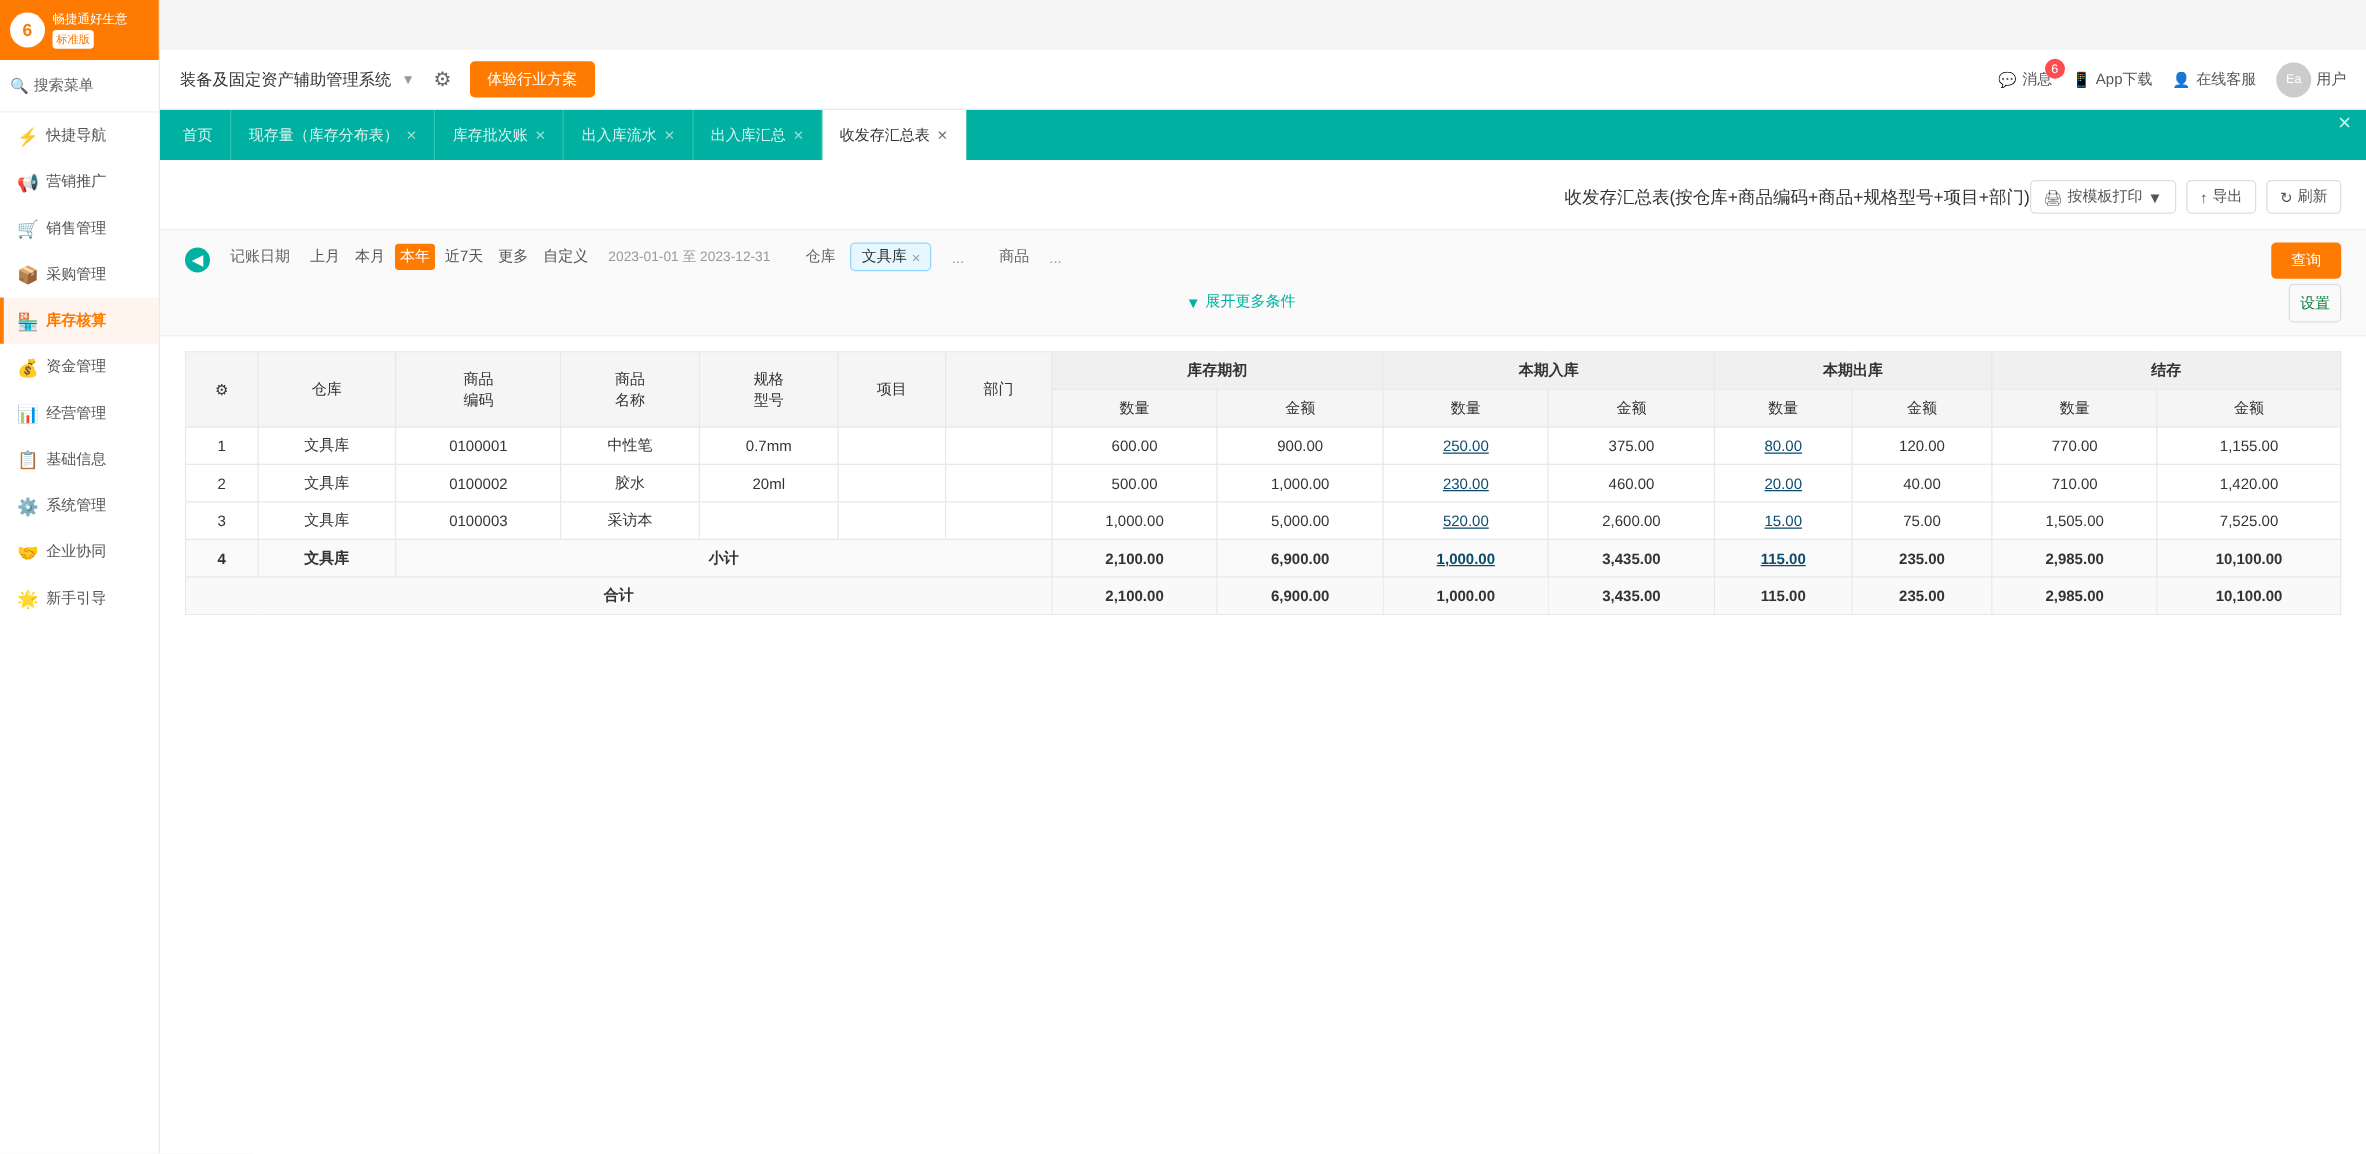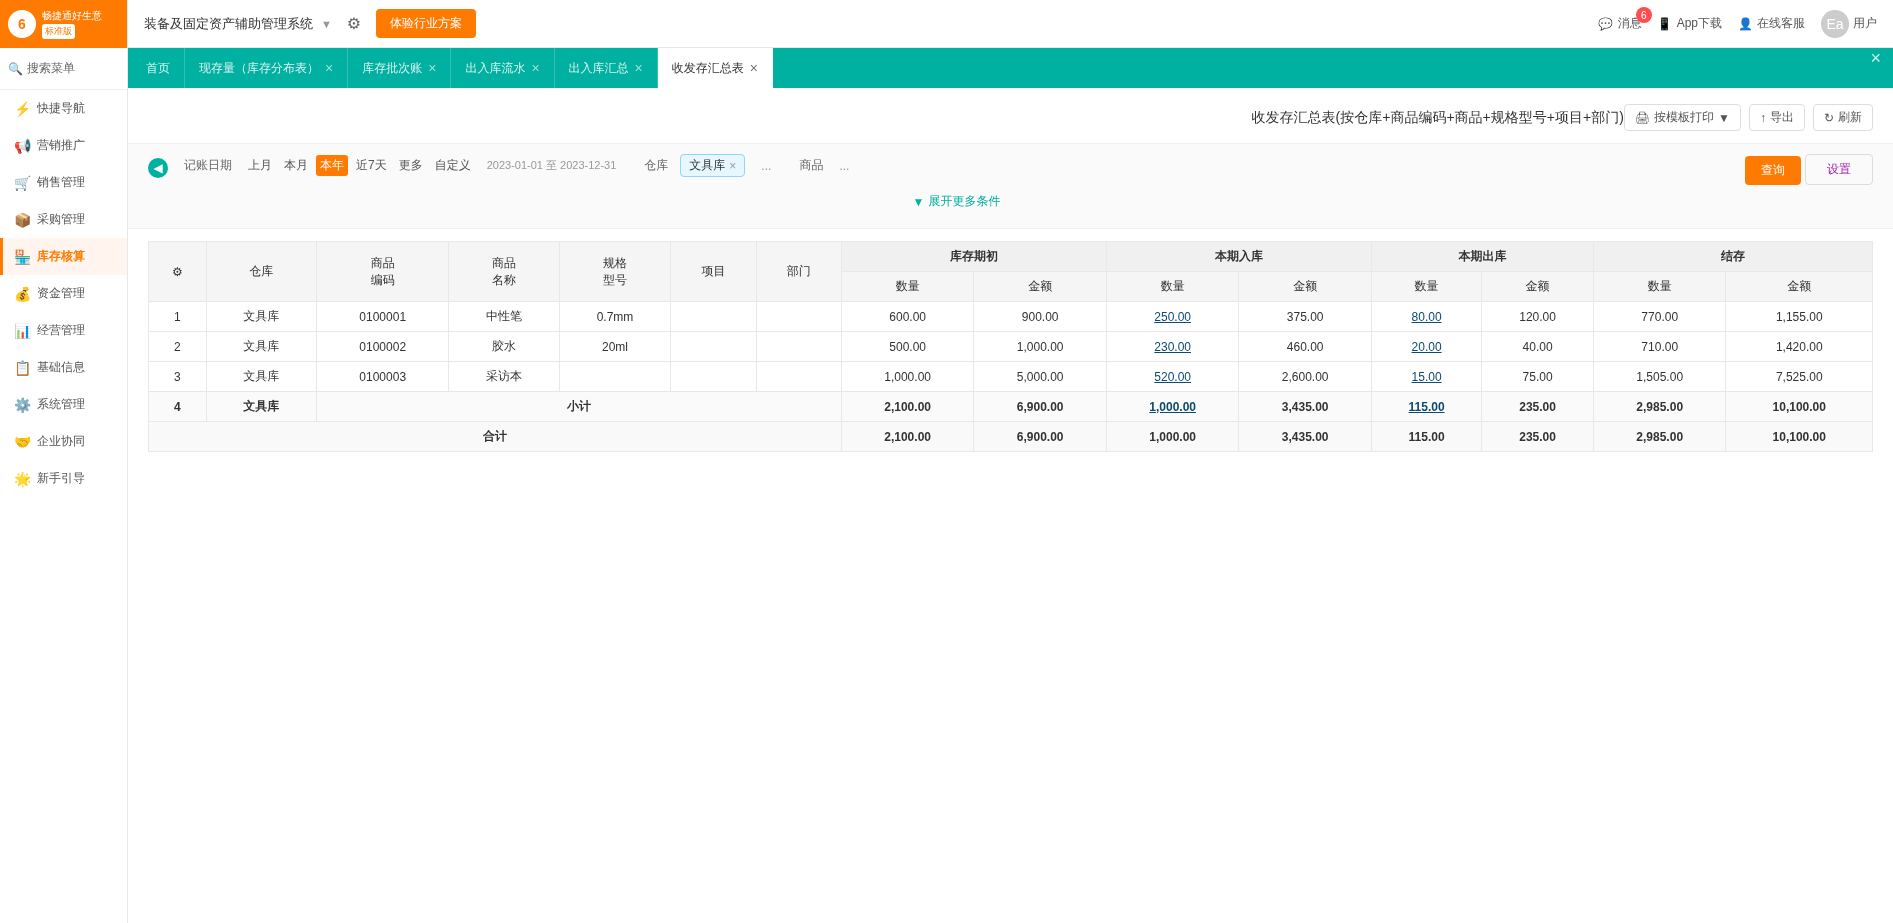--- a/index.html
+++ b/index.html
@@ -15,21 +15,21 @@
     .sidebar-search-btn { width: 100%; background: none; border: none; display: flex; align-items: center; gap: 4px; color: #666; cursor: pointer; padding: 4px 0; font-size: 12px; }
     .sidebar-nav { flex: 1; overflow-y: auto; }
     .nav-item { display: flex; align-items: center; gap: 6px; padding: 10px 12px; cursor: pointer; color: #555; font-size: 12px; border-left: 3px solid transparent; }
     .nav-item.active { background: #fff5ee; color: #ff7a00; border-left-color: #ff7a00; font-weight: bold; }
     .nav-item-icon { width: 16px; height: 16px; display: flex; align-items: center; justify-content: center; font-size: 14px; }
 
     
     .main { flex: 1; display: flex; flex-direction: column; overflow: hidden; }
 
     
-    .top-header { background: #fff; border-bottom: 1px solid #e8e8e8; height: 48px; display: flex; align-items: center; justify-content: space-between; padding: 0 16px; flex-shrink: 0; }
+    .top-header { background: #fff; border-bottom: 1px solid #e8e8e8; height: 48px; display: flex; align-items: center; justify-content: space-between; padding: 0 16px; flex-shrink: 0; margin-top: 40px; }
     .top-header-left { display: flex; align-items: center; gap: 8px; }
     .settings-btn { background: none; border: none; cursor: pointer; color: #666; font-size: 16px; width: 28px; height: 28px; display: flex; align-items: center; justify-content: center; }
     .trial-btn { background: #ff7a00; color: #fff; border: none; border-radius: 4px; padding: 6px 14px; font-size: 12px; cursor: pointer; }
     .top-header-right { display: flex; align-items: center; gap: 16px; }
     .header-action { display: flex; align-items: center; gap: 4px; color: #555; cursor: pointer; font-size: 12px; position: relative; }
     .user-avatar { width: 28px; height: 28px; background: #e0e0e0; border-radius: 50%; display: flex; align-items: center; justify-content: center; color: #999; font-size: 14px; }
 
     
     .tab-bar { background: #00b0a0; display: flex; align-items: flex-start; height: 40px; flex-shrink: 0; padding: 0 4px; }
     .tab { display: flex; align-items: center; gap: 6px; padding: 0 14px; height: 40px; cursor: pointer; color: rgba(255,255,255,0.85); font-size: 12px; border-right: 1px solid rgba(255,255,255,0.2); }
@@ -55,22 +55,22 @@
     .date-shortcuts { display: flex; gap: 4px; }
     .date-btn { background: none; border: none; cursor: pointer; font-size: 12px; color: #555; padding: 2px 4px; border-radius: 3px; }
     .date-btn.active { background: #ff7a00; color: #fff; }
     .date-range { color: #999; font-size: 11px; }
     .warehouse-tag { display: flex; align-items: center; gap: 4px; background: #e6f7ff; border: 1px solid #91d5ff; border-radius: 4px; padding: 2px 8px; font-size: 12px; color: #333; }
     .tag-close { background: none; border: none; cursor: pointer; color: #999; font-size: 12px; line-height: 1; }
     .filter-dots { color: #999; cursor: pointer; }
 
     
     .btn-query { background: #ff7a00; color: #fff; border: none; border-radius: 4px; padding: 6px 16px; font-size: 12px; cursor: pointer; }
-    .btn-settings { background: none; border: 1px solid #ddd; border-radius: 4px; padding: 6px 21px; font-size: 12px; cursor: pointer; color: #a21caf; }
-    .filter-actions { display: flex; flex-direction: row; gap: 4px; align-items: flex-end; flex-shrink: 0; }
+    .btn-settings { background: none; border: 1px solid #ddd; border-radius: 4px; padding: 6px 8px; font-size: 12px; cursor: pointer; color: #15803d; }
+    .filter-actions { display: flex; flex-direction: column; gap: 4px; align-items: flex-end; flex-shrink: 0; }
 
     
     .table-container { padding: 0 20px 20px; }
     table { width: 100%; border-collapse: collapse; font-size: 12px; margin-top: 12px; }
     thead th { background: #f5f5f5; border: 1px solid #e8e8e8; padding: 6px 8px; text-align: center; color: #333; font-weight: normal; white-space: nowrap; }
     thead th.group-header { background: #f0f0f0; font-weight: bold; }
     tbody td { border: 1px solid #e8e8e8; padding: 6px 8px; text-align: center; color: #333; }
     tbody tr.subtotal td { font-weight: bold; background: #fafafa; }
     .underline { text-decoration: underline; color: #0c4a6e; cursor: pointer; }
     tfoot td { border: 1px solid #e8e8e8; padding: 6px 8px; text-align: center; background: #f9f9f9; font-weight: bold; color: #333; }
@@ -165,21 +165,21 @@
       </div>
       <div class="header-action">
         <span>📱</span>
         <span>App下载</span>
       </div>
       <div class="header-action">
         <span>👤</span>
         <span>在线客服</span>
       </div>
       <div class="header-action">
-        <div class="user-avatar" style="font-size:14px;color:#fff;background:#ccc;">Ea</div>
+        <div class="user-avatar" style="font-size:10px;color:#fff;background:#ccc;">Ea</div>
         <span>用户</span>
       </div>
     </div>
   </div>
 
   <div class="tab-bar">
     <div class="tab">
       <span>首页</span>
     </div>
     <div class="tab">

